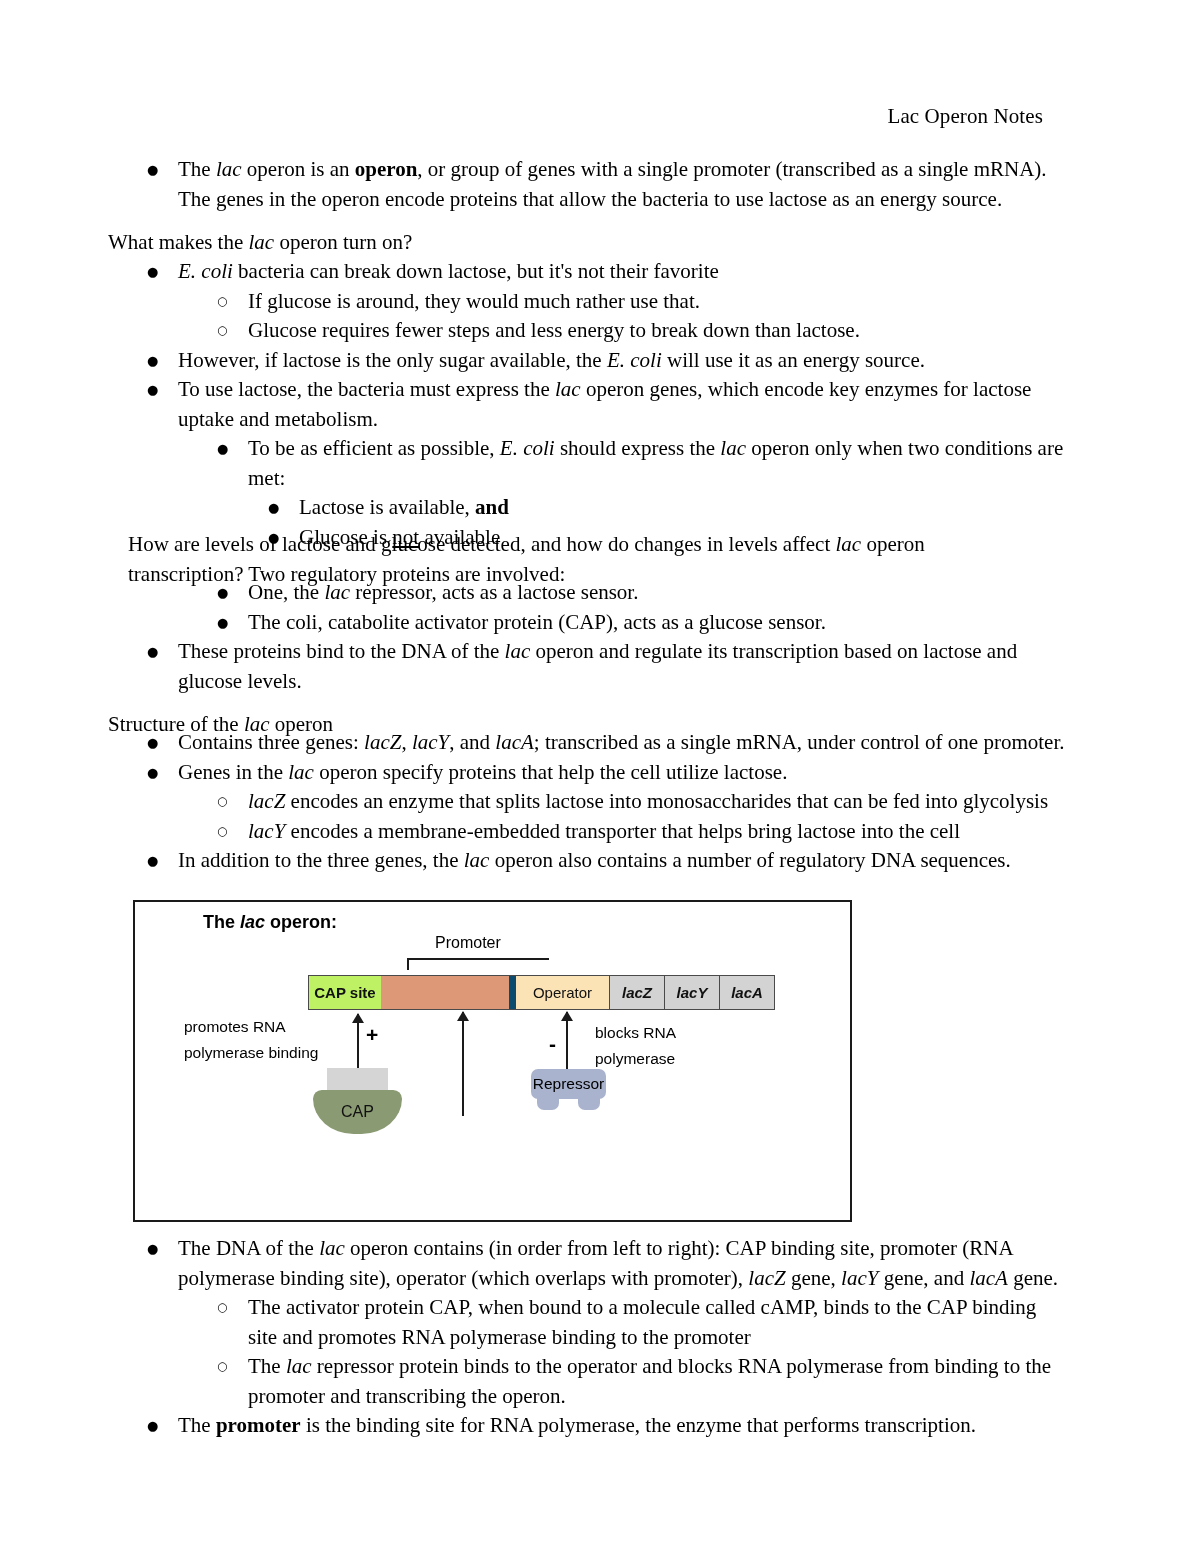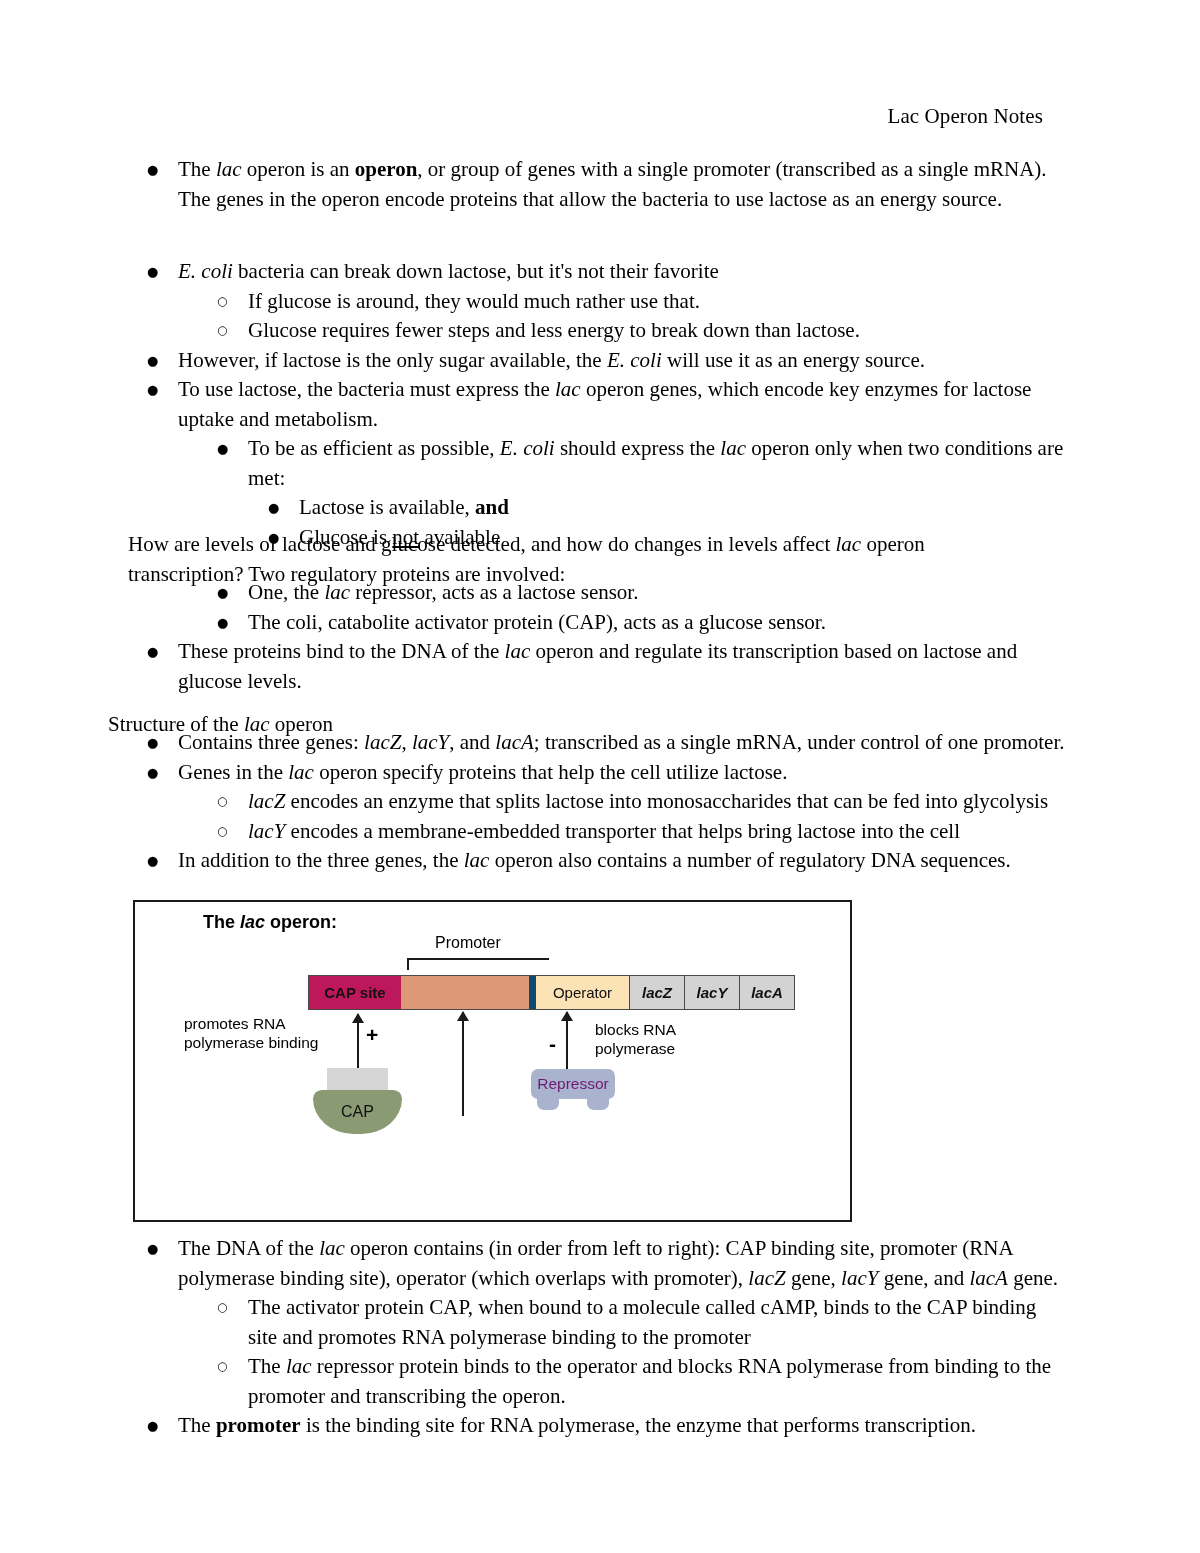--- a/index.html
+++ b/index.html
@@ -113,21 +113,21 @@
   }
   .seg {
     display: flex;
     align-items: center;
     justify-content: center;
     font-size: 15px;
     box-sizing: border-box;
     white-space: nowrap;
     color: #111;
   }
-  .seg-cap      { width: 92px; background: #be185d; font-weight: bold; }
+  .seg-cap      { width: 72px; background: #bef264; font-weight: bold; }
   .seg-prom     { width: 128px; background: #dd9878; }
   .seg-operator { width: 100px; background: #fbe3b6; border-left: 7px solid #0c4a6e; }
   .seg-gene     { width: 55px; background: #d3d3d3; border-left: 1px solid #4a4a4a; font-style: italic; font-weight: bold; }
 
   
   .arrow {
     position: absolute;
     width: 2px;
     background: #1a1a1a;
   }
@@ -144,21 +144,21 @@
   .sign {
     position: absolute;
     font-size: 21px;
     font-weight: bold;
     font-family: "Liberation Sans", "DejaVu Sans", sans-serif;
     line-height: 1;
   }
   .cap-note, .rep-note {
     position: absolute;
     font-size: 15.5px;
-    line-height: 19px;
+    line-height: 26px;
     white-space: pre-line;
   }
   .cap-note { left: 49px; top: 112px; text-align: left; }
   .rep-note { left: 460px; top: 118px; text-align: left; }
 
   .camp-box {
     position: absolute;
     left: 192px;
     top: 166px;
     width: 61px;
@@ -190,29 +190,29 @@
     display: flex;
     align-items: center;
     justify-content: center;
     font-size: 16px;
     color: #111;
   }
   .repressor {
     position: absolute;
     left: 396px;
     top: 167px;
-    width: 84px;
+    width: 75px;
     height: 30px;
     background: #aab3cd;
     border-radius: 7px;
     display: flex;
     align-items: center;
     justify-content: center;
     font-size: 15.5px;
-    color: #701a75;
+    color: #000000;
   }
   .repressor::before,
   .repressor::after {
     content: "";
     position: absolute;
     top: 28px;
     width: 22px;
     height: 13px;
     background: #aab3cd;
     border-radius: 0 0 7px 7px;
@@ -227,20 +227,21 @@
 
   <div class="doc-title">Lac Operon Notes</div>
 
   <div class="bullets" style="left:147px; top:155px; width:912px;">
     <div class="li" style="padding-left:31px;">
       <span class="mark">●</span>
       <span class="txt">The <i>lac</i> operon is an <b>operon</b>, or group of genes with a single promoter (transcribed as a single mRNA). The genes in the operon encode proteins that allow the bacteria to use lactose as an energy source.</span>
     </div>
   </div>
 
+  <div class="para" style="left:108px; top:228px; width:930px;">What makes the <i>lac</i> operon turn on?</div>
 
   <div class="bullets" style="left:147px; top:257px; width:930px;">
       <div class="li" style="margin-left: 0px; padding-left: 31px;">
         <span class="mark">●</span>
         <span class="txt"><i>E. coli</i> bacteria can break down lactose, but it's not their favorite</span>
       </div>
       <div class="li" style="margin-left: 70px; padding-left: 31px;">
         <span class="mark hollow">○</span>
         <span class="txt">If glucose is around, they would much rather use that.</span>
       </div>

